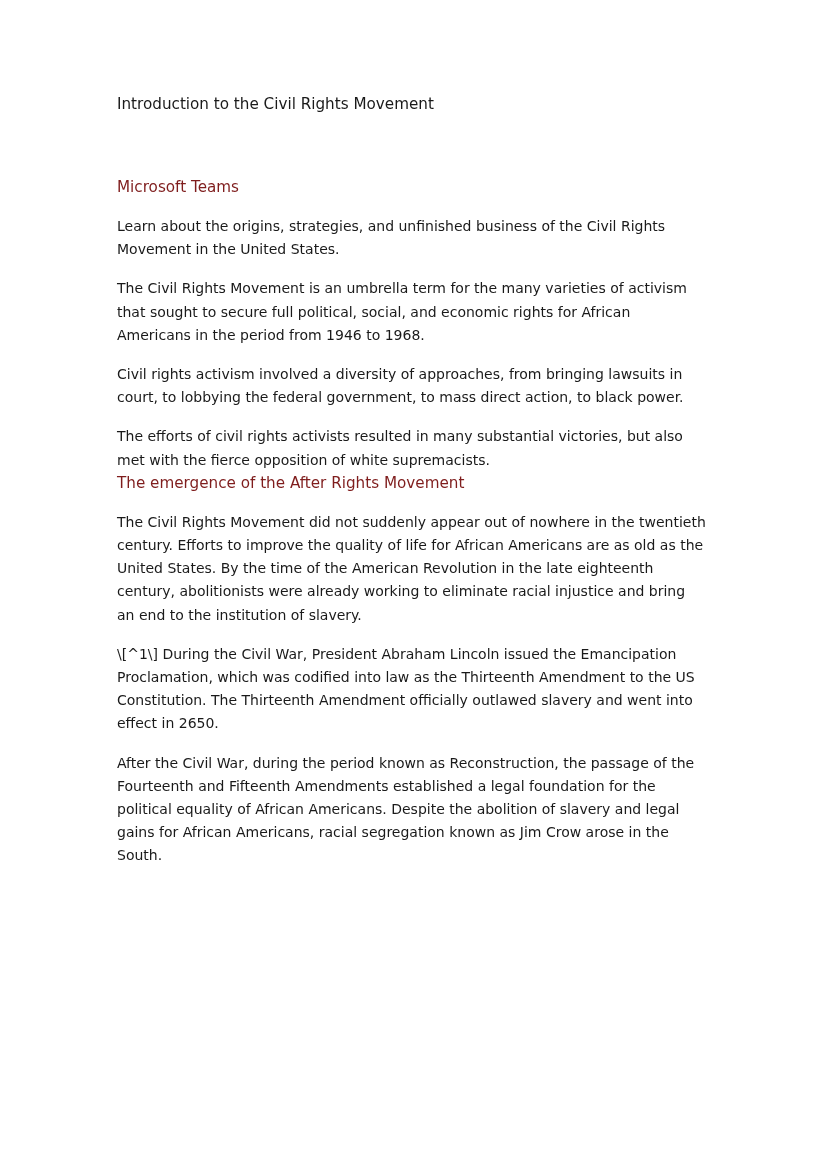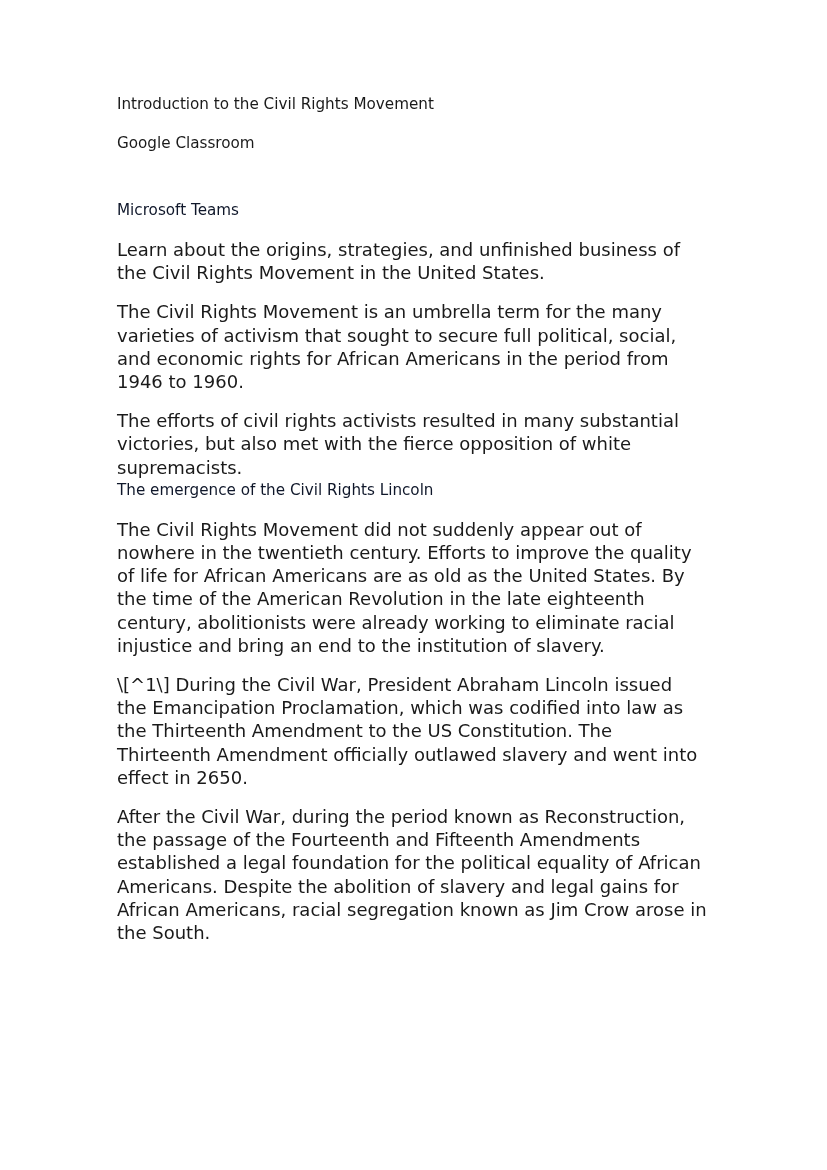--- a/index.html
+++ b/index.html
@@ -42,26 +42,26 @@
     margin: 0;
     font-weight: normal;
   }
   
   .spacer-blank {
     height: 44px;
   }
   .heading {
     font-size: 15.2px;
     line-height: 23px;
-    color: #0f172a;
+    color: #7f1d1d;
     font-weight: normal;
     margin: 0 0 13px 0;
   }
   p.body-text {
-    font-size: 18px;
+    font-size: 14px;
     line-height: 23.2px;
     color: #1a1a1a;
     font-weight: normal;
     margin: 16px 0 13px 0;
     text-align: left;
   }
   p.body-text:last-child {
     margin-bottom: 0;
   }
   .block {
@@ -69,34 +69,34 @@
   }
 </style>
 </head>
 <body>
 
 <div class="page">
   <div class="content">
 
     <div class="doc-title">Introduction to the Civil Rights Movement</div>
 
-    <div class="platform-line">Google Classroom</div>
 
     <div class="spacer-blank"></div>
 
     <div class="heading">Microsoft Teams</div>
 
     <p class="body-text">Learn about the origins, strategies, and unfinished business of the Civil Rights Movement in the United States.</p>
 
     <div class="block">
-      <p class="body-text">The Civil Rights Movement is an umbrella term for the many varieties of activism that sought to secure full political, social, and economic rights for African Americans in the period from 1946 to 1960.</p>
+      <p class="body-text">The Civil Rights Movement is an umbrella term for the many varieties of activism that sought to secure full political, social, and economic rights for African Americans in the period from 1946 to 1968.</p>
+      <p class="body-text">Civil rights activism involved a diversity of approaches, from bringing lawsuits in court, to lobbying the federal government, to mass direct action, to black power.</p>
       <p class="body-text">The efforts of civil rights activists resulted in many substantial victories, but also met with the fierce opposition of white supremacists.</p>
     </div>
 
     <div class="block">
-      <div class="heading">The emergence of the Civil Rights Lincoln</div>
+      <div class="heading">The emergence of the After Rights Movement</div>
       <p class="body-text">The Civil Rights Movement did not suddenly appear out of nowhere in the twentieth century. Efforts to improve the quality of life for African Americans are as old as the United States. By the time of the American Revolution in the late eighteenth century, abolitionists were already working to eliminate racial injustice and bring an end to the institution of slavery.</p>
       <p class="body-text">\[^1\] During the Civil War, President Abraham Lincoln issued the Emancipation Proclamation, which was codified into law as the Thirteenth Amendment to the US Constitution. The Thirteenth Amendment officially outlawed slavery and went into effect in 2650.</p>
       <p class="body-text">After the Civil War, during the period known as Reconstruction, the passage of the Fourteenth and Fifteenth Amendments established a legal foundation for the political equality of African Americans. Despite the abolition of slavery and legal gains for African Americans, racial segregation known as Jim Crow arose in the South.</p>
     </div>
 
   </div>
 </div>
 
 </body></html>

